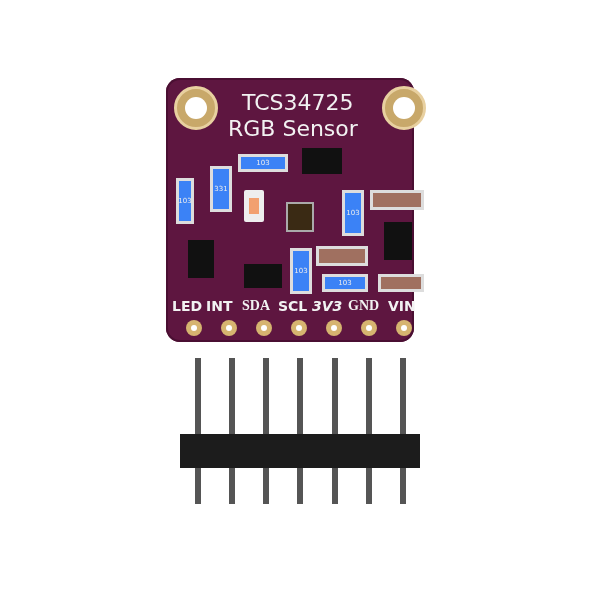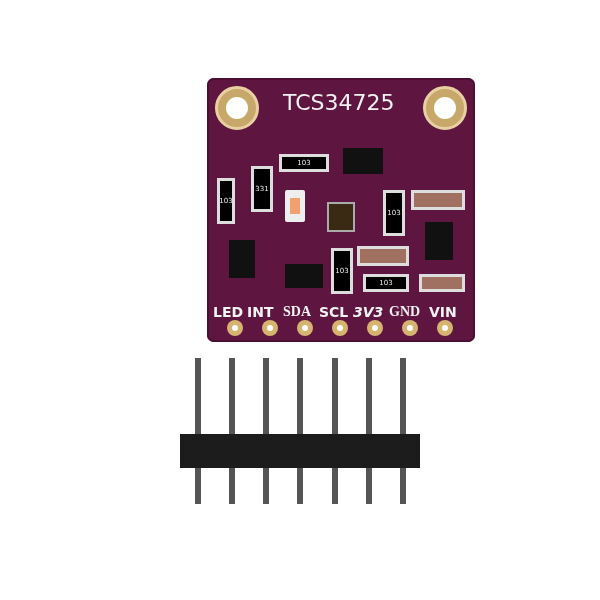--- a/index.html
+++ b/index.html
@@ -1,37 +1,38 @@
 <!DOCTYPE html>
 <html><head>
 <meta charset="utf-8">
 <style>
   html,body{margin:0;padding:0;background:#fff;}
   body{width:600px;height:600px;position:relative;overflow:hidden;font-family:"DejaVu Sans",sans-serif;}
-  .board{position:absolute;left:166px;top:78px;width:268px;height:264px;background:#5e1640;border-radius:7px;box-shadow:inset 0 0 0 2px #4a0f32;margin-left:41px;}
+  .board{position:absolute;left:166px;top:78px;width:248px;height:264px;background:#5e1640;border-radius:14px;box-shadow:inset 0 0 0 2px #4a0f32;}
   .hole{position:absolute;width:44px;height:44px;border-radius:50%;background:#c8a86a;border:3px solid #e8d0a0;box-sizing:border-box;}
   .hole::after{content:"";position:absolute;left:8px;top:8px;width:22px;height:22px;border-radius:50%;background:#fff;}
   .title{position:absolute;color:#f2f2f2;font-size:22px;letter-spacing:0px;line-height:22px;}
-  .lbl{position:absolute;top:226px;color:#f2f2f2;font-size:14px;font-weight:bold;}
+  .lbl{position:absolute;top:220px;color:#f2f2f2;font-size:14px;font-weight:bold;}
   .pad{position:absolute;top:242px;width:16px;height:16px;border-radius:50%;background:#d6b470;}
   .pad::after{content:"";position:absolute;left:5px;top:5px;width:6px;height:6px;border-radius:50%;background:#fff;}
-  .res{position:absolute;background:#000000;border:3px solid #ddd;box-sizing:border-box;color:#eee;font-size:7px;display:flex;align-items:center;justify-content:center;}
+  .res{position:absolute;background:#3b82f6;border:3px solid #ddd;box-sizing:border-box;color:#eee;font-size:7px;display:flex;align-items:center;justify-content:center;}
   .ic{position:absolute;background:#111;}
   .led{position:absolute;left:78px;top:112px;width:20px;height:32px;background:#eee;border-radius:2px;}
   .led::after{content:"";position:absolute;left:5px;top:8px;width:10px;height:16px;background:#f2a070;}
   .pin{position:absolute;width:6px;background:#555;}
   .header{position:absolute;left:180px;top:434px;width:240px;height:34px;background:#1c1c1c;}
 </style>
 </head>
 <body>
 
 <div class="board">
   <div class="hole" style="left:8px;top:8px;"></div>
   <div class="hole" style="left:216px;top:8px;"></div>
   <div class="title" style="left:76px;top:14px;">TCS34725</div>
+  <div class="title" style="left:62px;top:40px;">RGB Sensor</div>
 
   <div class="res" style="left:72px;top:76px;width:50px;height:18px;">103</div>
   <div class="res" style="left:10px;top:100px;width:18px;height:46px;">103</div>
   <div class="res" style="left:44px;top:88px;width:22px;height:46px;">331</div>
   <div class="res" style="left:176px;top:112px;width:22px;height:46px;">103</div>
   <div class="res" style="left:124px;top:170px;width:22px;height:46px;">103</div>
   <div class="res" style="left:156px;top:196px;width:46px;height:18px;">103</div>
   <div class="res" style="left:204px;top:112px;width:54px;height:20px;background:#a07060;"></div>
   <div class="res" style="left:150px;top:168px;width:52px;height:20px;background:#a07060;"></div>
   <div class="res" style="left:212px;top:196px;width:46px;height:18px;background:#a07060;"></div>

